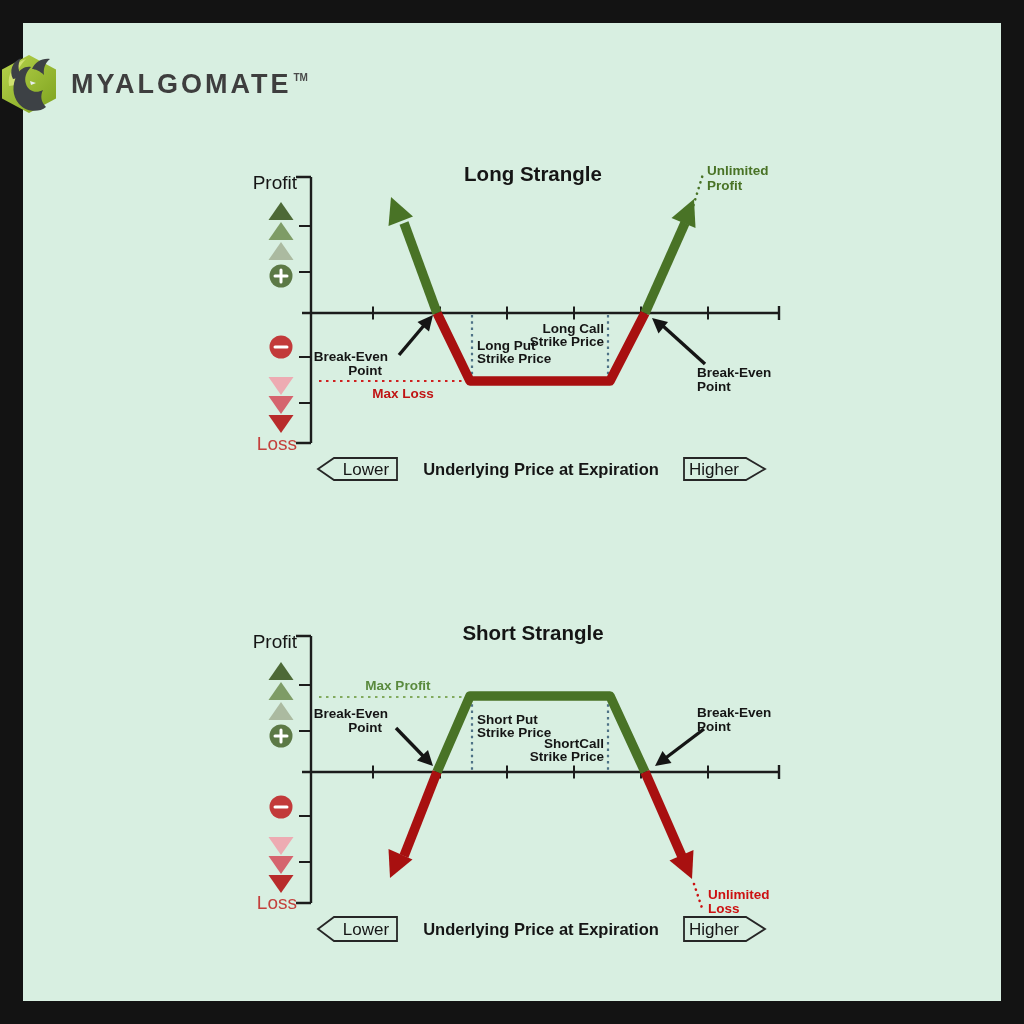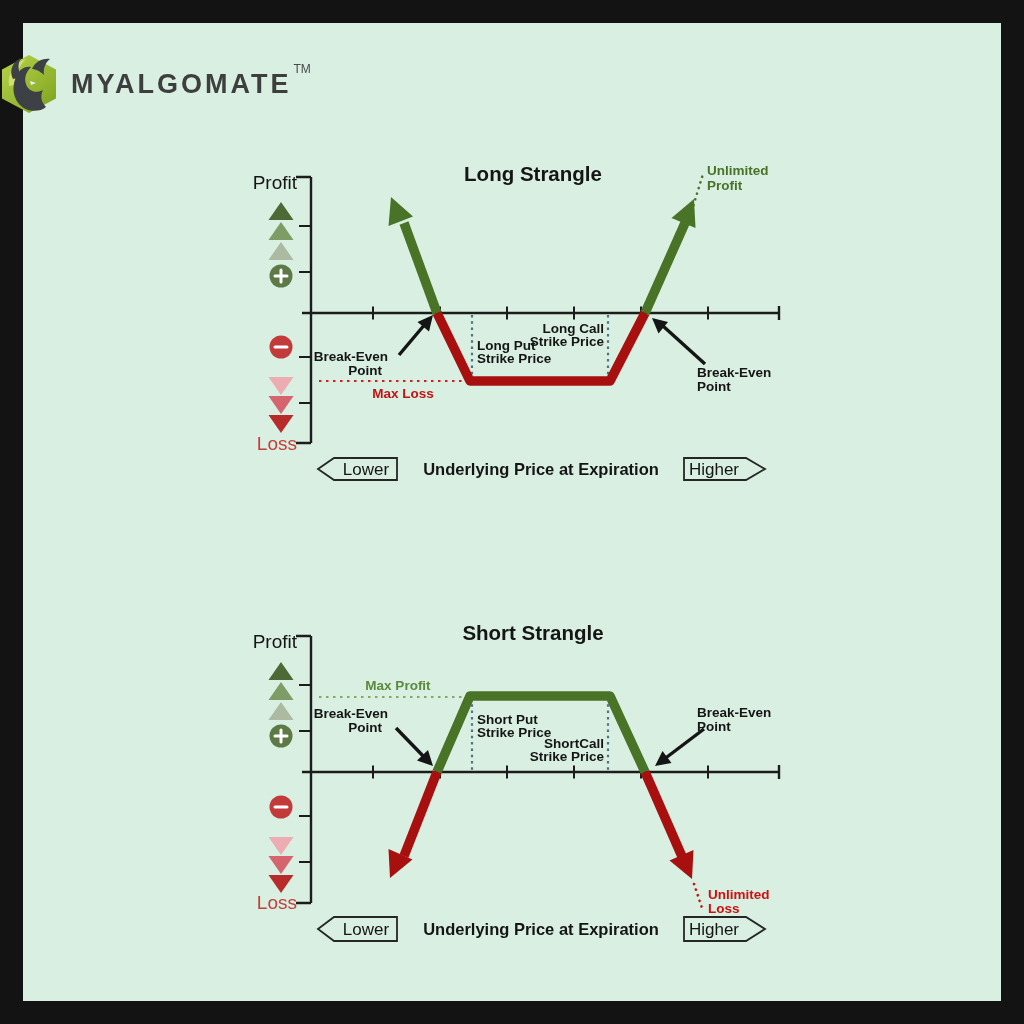--- a/index.html
+++ b/index.html
@@ -4,21 +4,21 @@
 <style>
   html,body{margin:0;padding:0;}
   body{width:1024px;height:1024px;background:#131313;position:relative;overflow:hidden;
        font-family:"Liberation Sans",sans-serif;}
   .canvas{position:absolute;left:23px;top:23px;right:23px;bottom:23px;background:#d8efe1;}
   .logo{position:absolute;top:54px;left:0;width:1024px;display:flex;justify-content:flex-start;
         align-items:center;gap:13px;z-index:2;}
   .logo-hex{width:58px;height:60px;display:block;}
   .brand-wrap{position:relative;display:flex;align-items:flex-start;}
   .brand{font-size:27px;font-weight:700;letter-spacing:3px;color:#3e3e3e;line-height:60px;}
-  .tm{font-size:12px;font-weight:400;color:#4a4a4a;margin-left:2px;margin-top:8px;letter-spacing:0;}
+  .tm{font-size:10px;font-weight:700;color:#4a4a4a;margin-left:2px;margin-top:18px;letter-spacing:0;}
   .diagram{position:absolute;inset:0;width:1024px;height:1024px;z-index:1;
            font-family:"Liberation Sans",sans-serif;}
   
   .title{font-size:20.5px;font-weight:600;fill:#151515;text-anchor:middle;}
   .axis-word{font-size:19px;fill:#151515;}
   .axis-word.loss{fill:#c4403c;}
   .lbl{font-size:13.5px;font-weight:700;fill:#151515;}
   .lbl.red-t{fill:#c01414;}
   .lbl.green-t{fill:#497326;}
   .lbl.mgreen-t{fill:#5a8a3e;}

